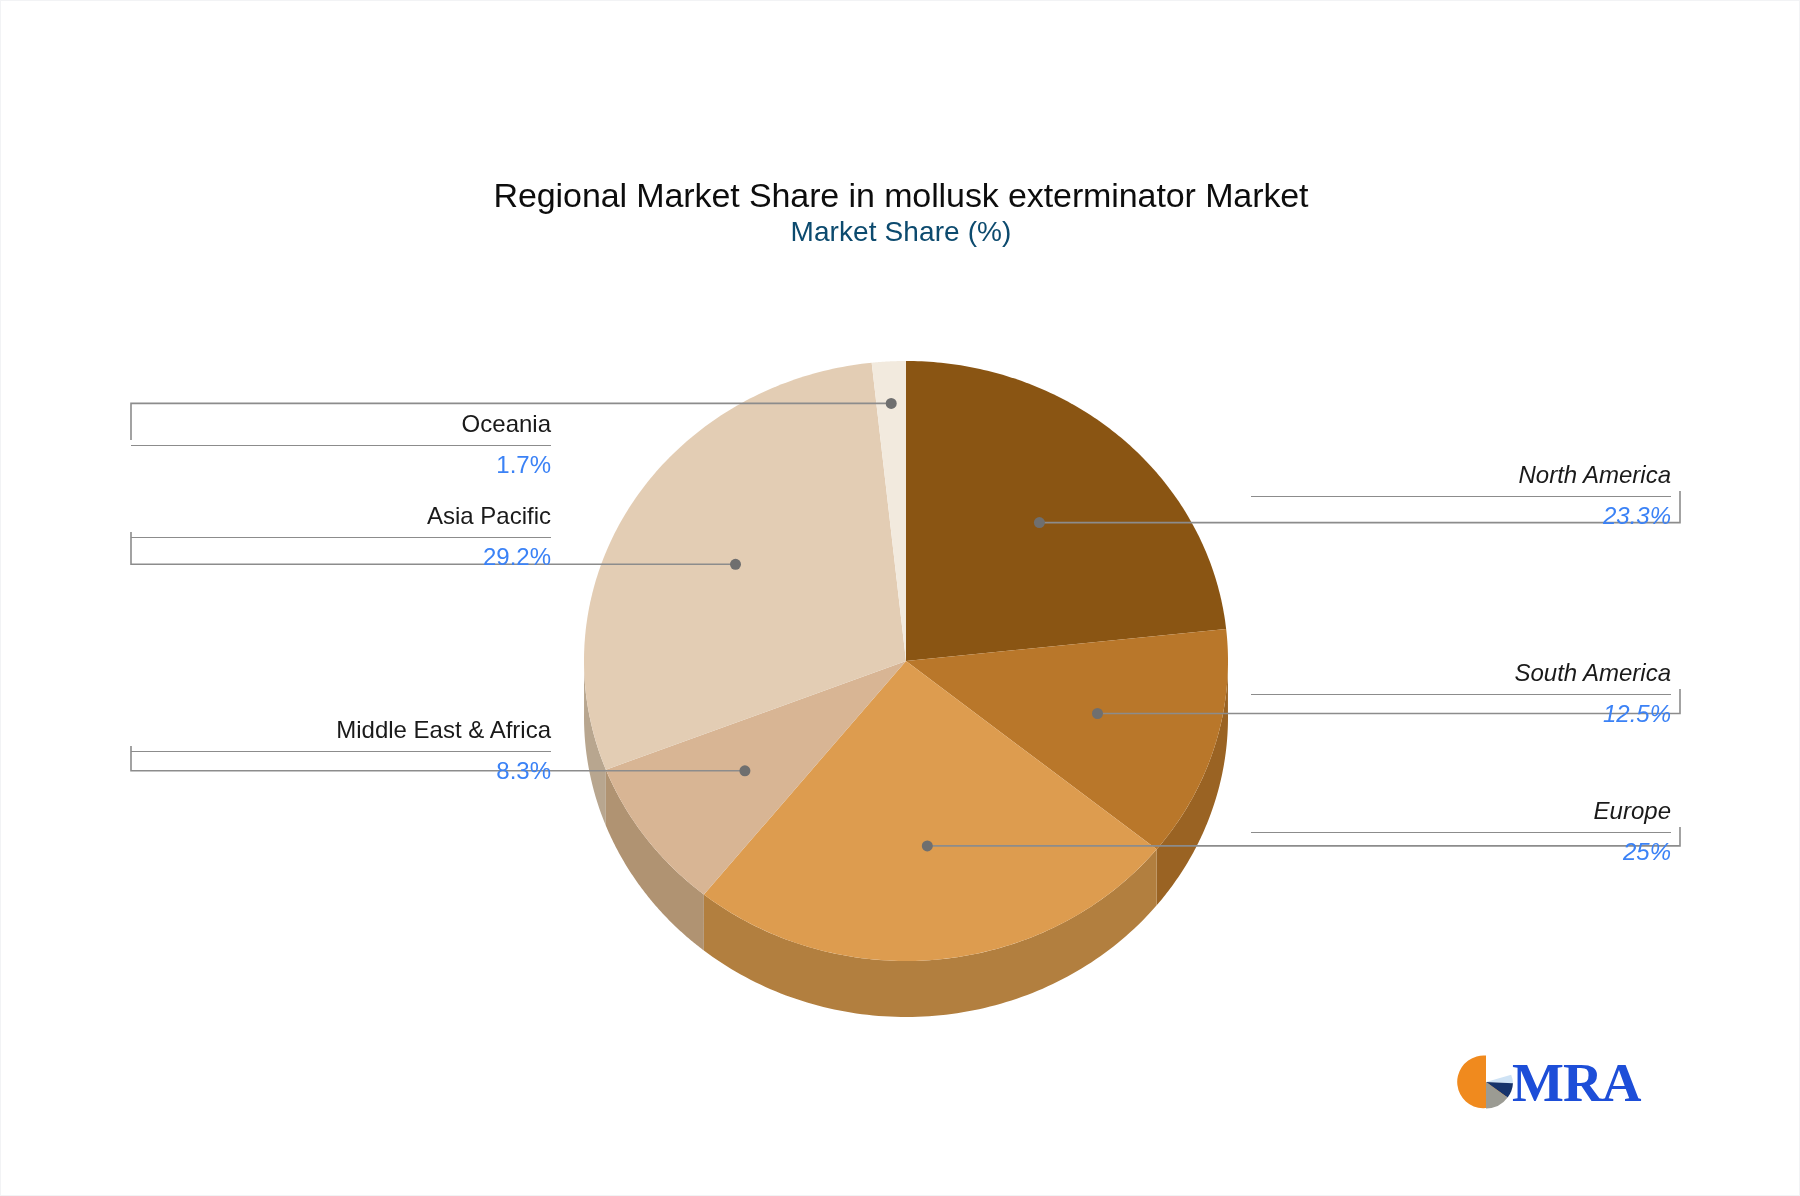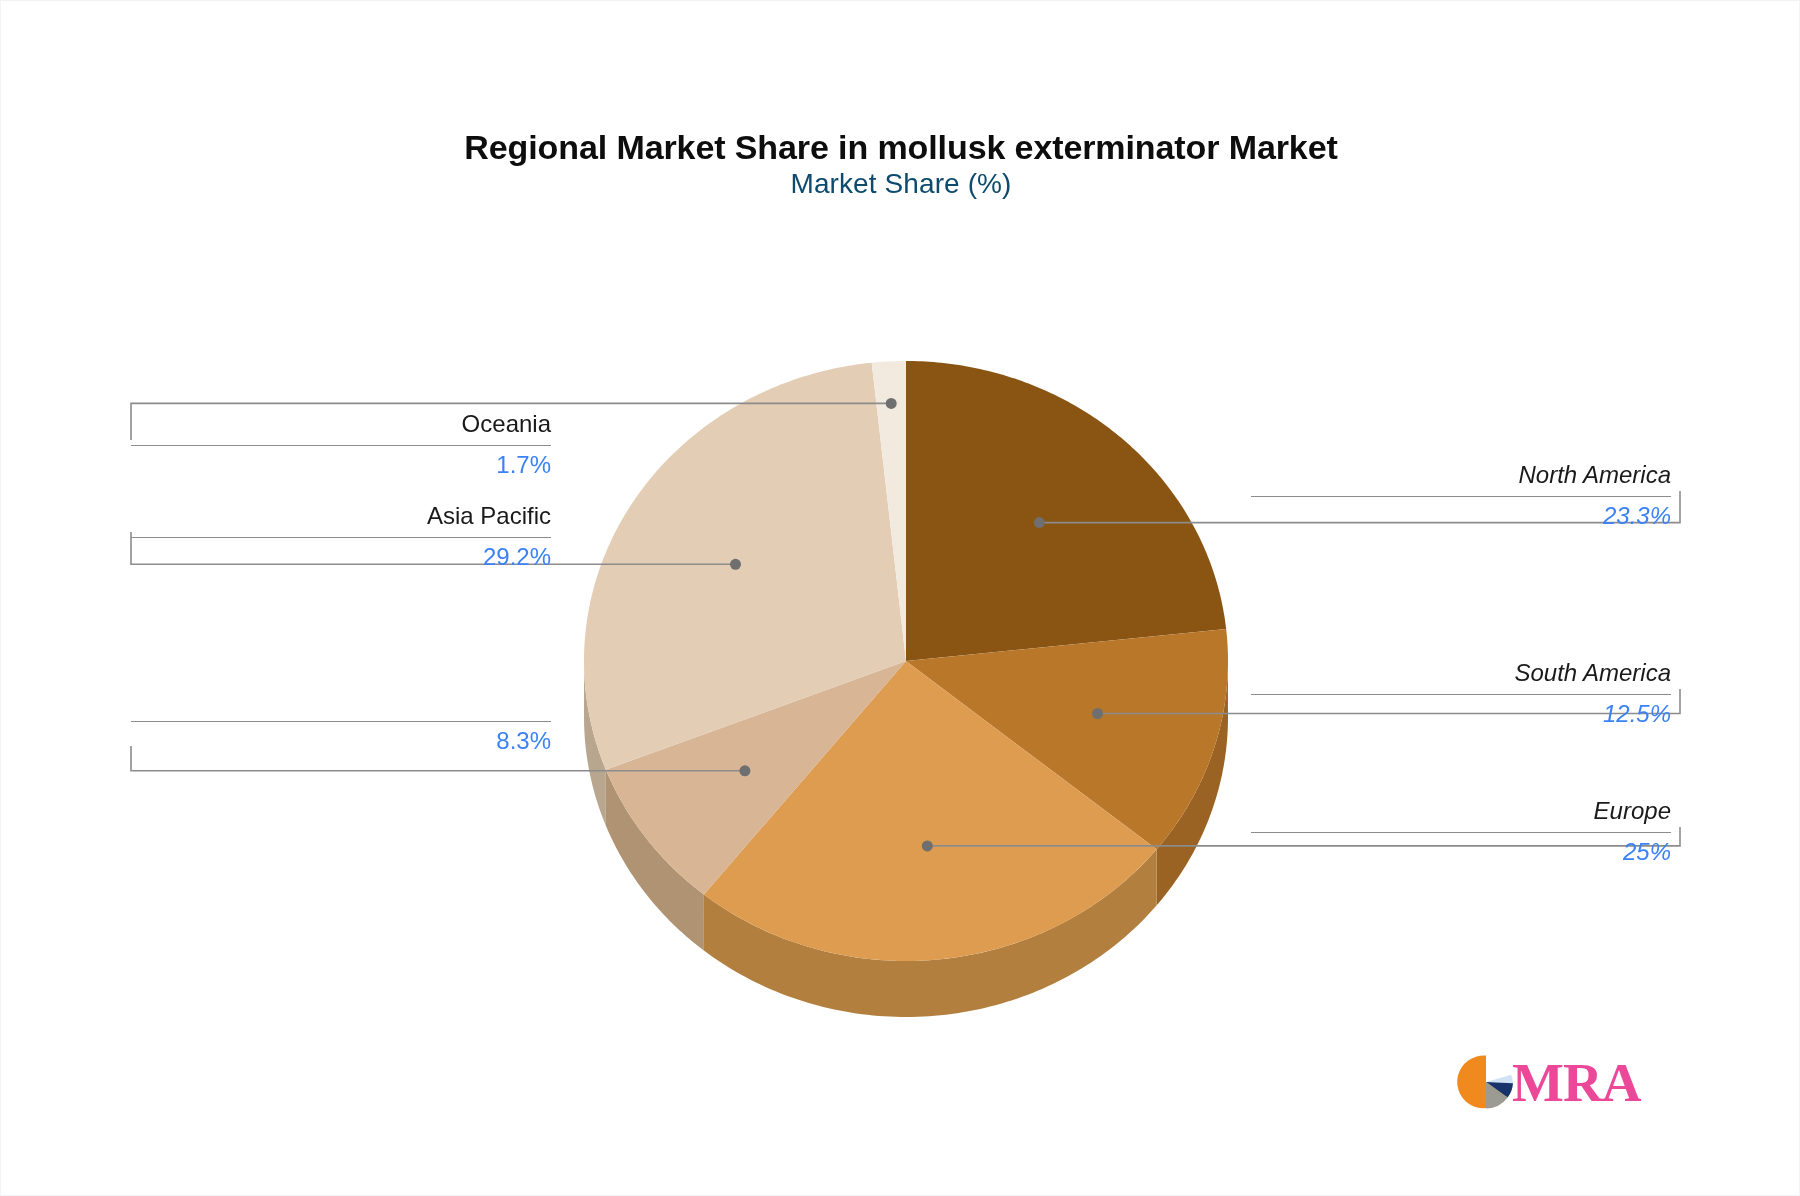--- a/index.html
+++ b/index.html
@@ -24,24 +24,25 @@
   #title-block {
     position: absolute;
     top: 128px;
     left: 0;
     width: 1800px;
     text-align: center;
     pointer-events: none;
   }
   #chart-title {
     font-size: 34px;
-    font-weight: bold;
+    font-weight: normal;
     color: #0d0d0d;
     letter-spacing: -0.1px;
     line-height: 1.1;
+    margin-top: 48px;
   }
   #chart-subtitle {
     margin-top: 2px;
     font-size: 28px;
     font-weight: normal;
     color: #0c4a6e;
     letter-spacing: 0.1px;
   }
 
   
@@ -90,21 +91,21 @@
     width: 200px;
     height: 70px;
     display: flex;
     align-items: center;
   }
   #logo-mark { width: 60px; height: 60px; flex: 0 0 60px; }
   #logo-text {
     font-family: "Liberation Serif", serif;
     font-size: 55px;
     font-weight: bold;
-    color: #ec4899;
+    color: #1d4ed8;
     letter-spacing: -1px;
     line-height: 1;
     margin-left: -4px;
   }
 </style>
 </head>
 <body>
 
 <div id="chart-root">
 
@@ -150,20 +151,21 @@
     <span class="cl-value">1.7%</span>
   </div>
 
   <div class="callout left" style="left:130px; top:500px;">
     <span class="cl-name">Asia Pacific</span>
     <span class="cl-rule"></span>
     <span class="cl-value">29.2%</span>
   </div>
 
   <div class="callout left" style="left:130px; top:714px;">
+    <span class="cl-name">Middle East &amp; Africa</span>
     <span class="cl-rule"></span>
     <span class="cl-value">8.3%</span>
   </div>
 
   <div class="callout right" style="left:1250px; top:459px;">
     <span class="cl-name">North America</span>
     <span class="cl-rule"></span>
     <span class="cl-value">23.3%</span>
   </div>
 

